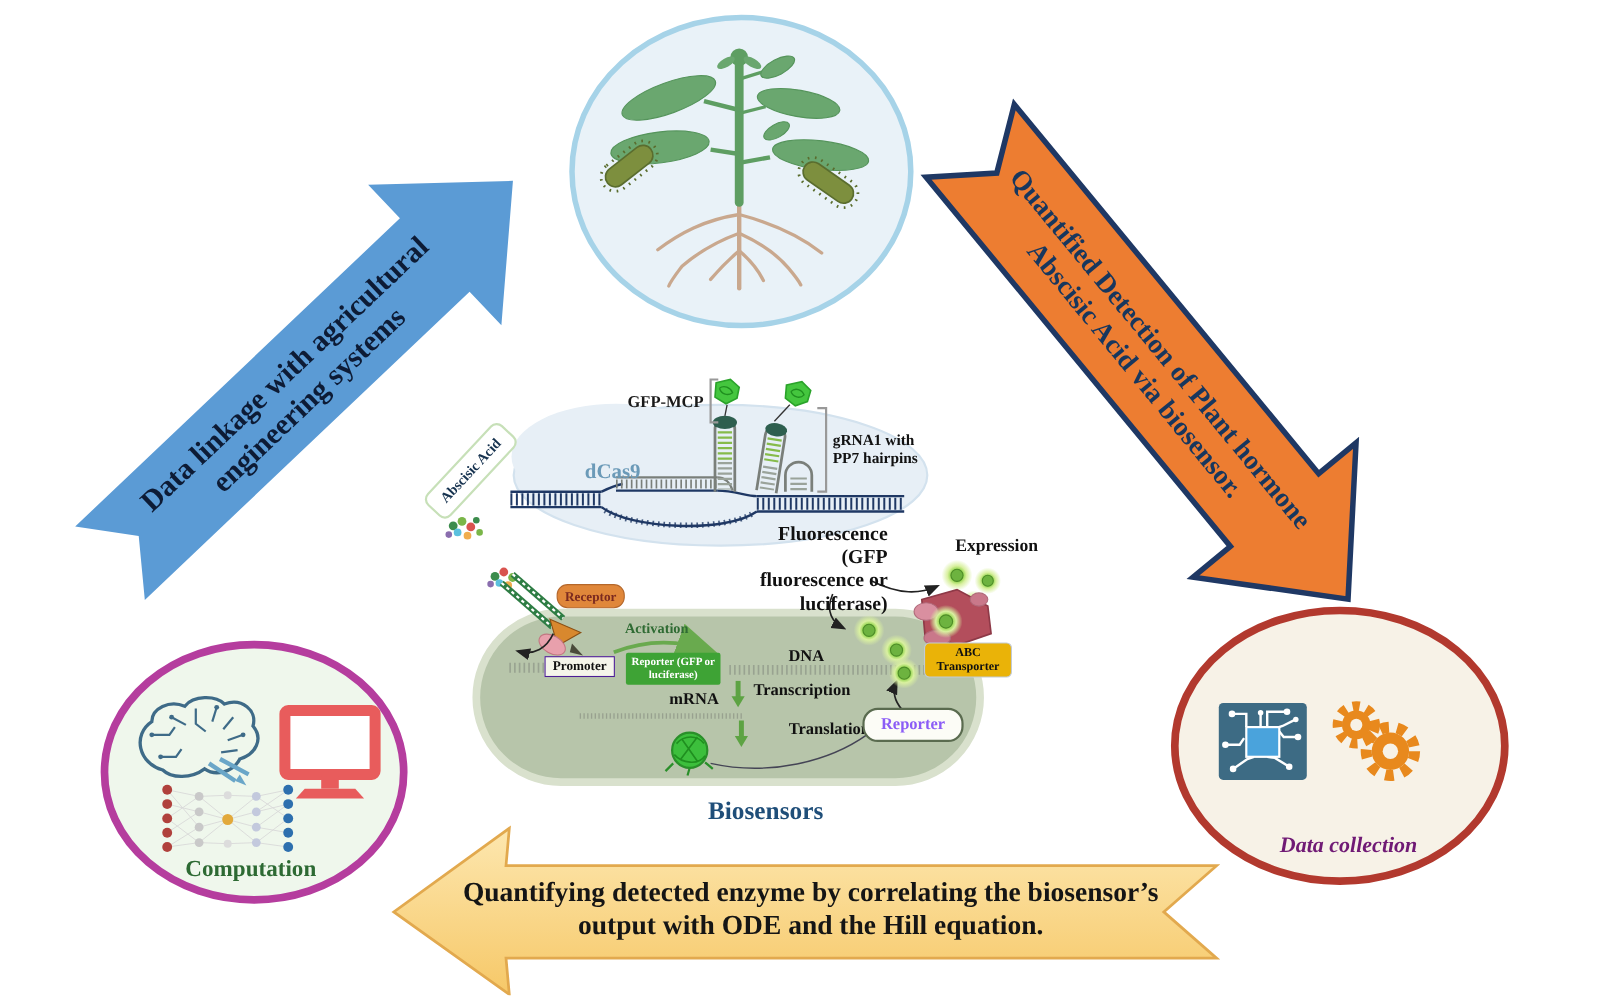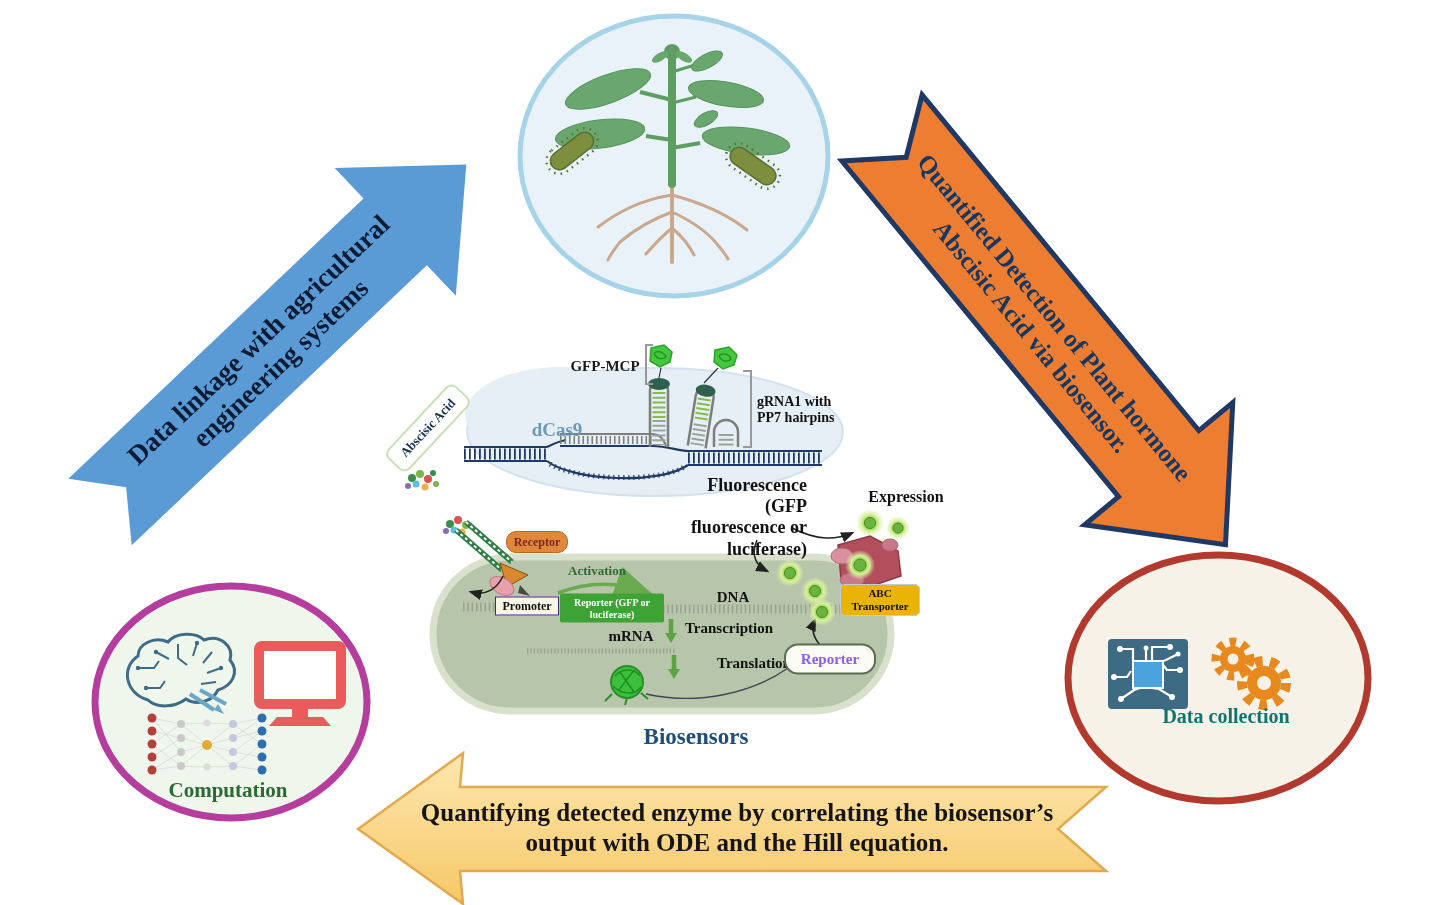--- a/index.html
+++ b/index.html
@@ -319,21 +319,21 @@
 </svg>
 
 <div class="lbl" style="left:270px;top:352px;width:430px;font-size:27px;color:#0d1b35;transform:translate(-50%,-50%) rotate(-43.5deg);">Data linkage with agricultural engineering systems</div>
 
 <div class="lbl" style="left:1043px;top:327px;width:490px;font-size:25px;color:#17375e;transform:translate(-50%,-50%) rotate(50.5deg);">Quantified Detection of Plant hormone Abscisic Acid via biosensor.</div>
 
 <div class="lbl" style="left:737px;top:827px;width:690px;font-size:25px;font-weight:600;color:#151515;">Quantifying detected enzyme by correlating the biosensor’s output with ODE and the Hill equation.</div>
 
 <div class="lbl" style="left:228px;top:790px;font-size:21px;color:#2d6a33;">Computation</div>
 
-<div class="lbl" style="left:1226px;top:717px;font-size:20px;color:#0f766e;">Data collection</div>
+<div class="lbl" style="left:1226px;top:769px;font-size:20px;color:#701a75;font-style:italic;">Data collection</div>
 
 <div class="lbl" style="left:696px;top:737px;font-size:23px;color:#1f4e79;">Biosensors</div>
 
 <div class="box" style="left:428px;top:428px;width:96px;height:26px;transform:translate(-50%,-50%) rotate(-47deg);background:#ffffff;border:2px solid #c7e0b8;border-radius:8px;">
   <span style="font-size:13px;color:#16324f;">Abscisic Acid</span>
 </div>
 
 <div class="lbl" style="left:605px;top:367px;font-size:15px;color:#1a1a1a;white-space:nowrap;">GFP-MCP</div>
 
 <div class="lbl" style="left:805px;top:410px;width:96px;font-size:14px;text-align:left;line-height:1.15;">gRNA1 with PP7 hairpins</div>
@@ -343,21 +343,21 @@
 <div class="box" style="left:537px;top:542px;width:60px;height:20px;background:#e0873a;border-radius:10px;border:1px solid #b5672a;">
   <span style="font-size:12px;color:#7b2a20;">Receptor</span>
 </div>
 
 <div class="lbl" style="left:597px;top:571px;font-size:13px;color:#2f6b33;">Activation</div>
 
 <div class="box" style="left:527px;top:606px;width:62px;height:17px;background:#f5f5ea;border:1px solid #4c1d95;">
   <span style="font-size:12px;color:#111;">Promoter</span>
 </div>
 
-<div class="box" style="left:612px;top:608px;width:104px;height:29px;background:#3ea335;border-radius:2px;">
+<div class="box" style="left:612px;top:608px;width:86px;height:29px;background:#3ea335;border-radius:2px;">
   <span style="font-size:10px;color:#ffffff;line-height:1.15;">Reporter (GFP or luciferase)</span>
 </div>
 
 <div class="lbl" style="left:733px;top:598px;font-size:15px;">DNA</div>
 
 <div class="lbl" style="left:729px;top:629px;font-size:15px;white-space:nowrap;">Transcription</div>
 
 <div class="lbl" style="left:631px;top:637px;font-size:15px;">mRNA</div>
 
 <div class="lbl" style="left:754px;top:664px;font-size:15px;white-space:nowrap;">Translation</div>

